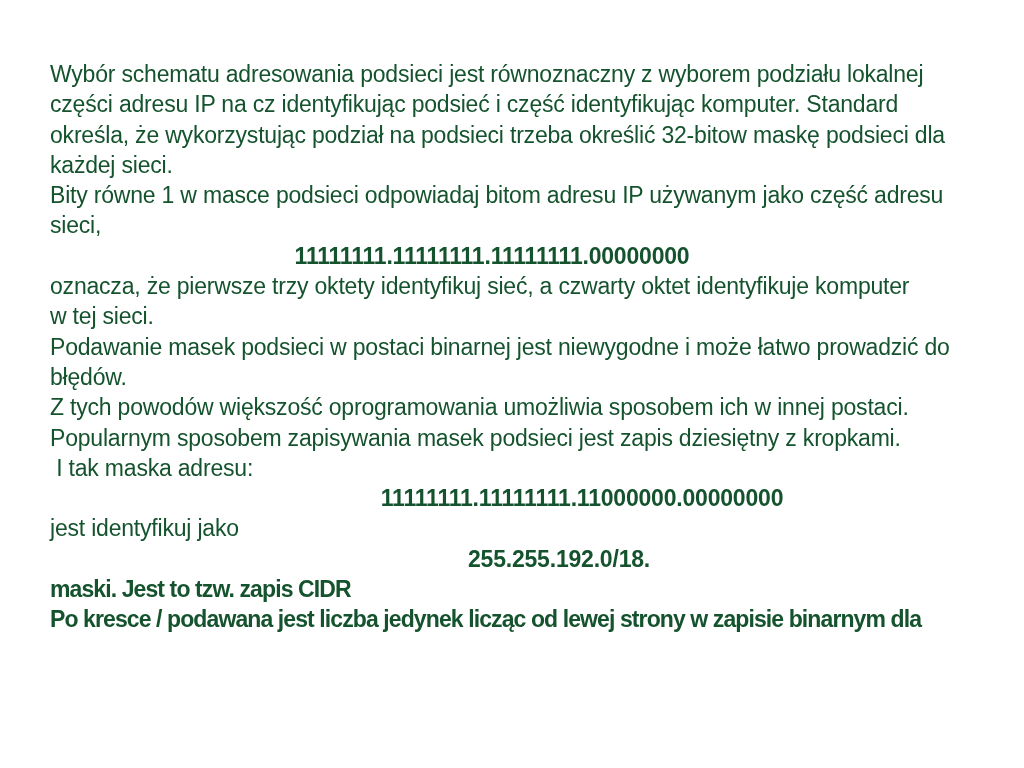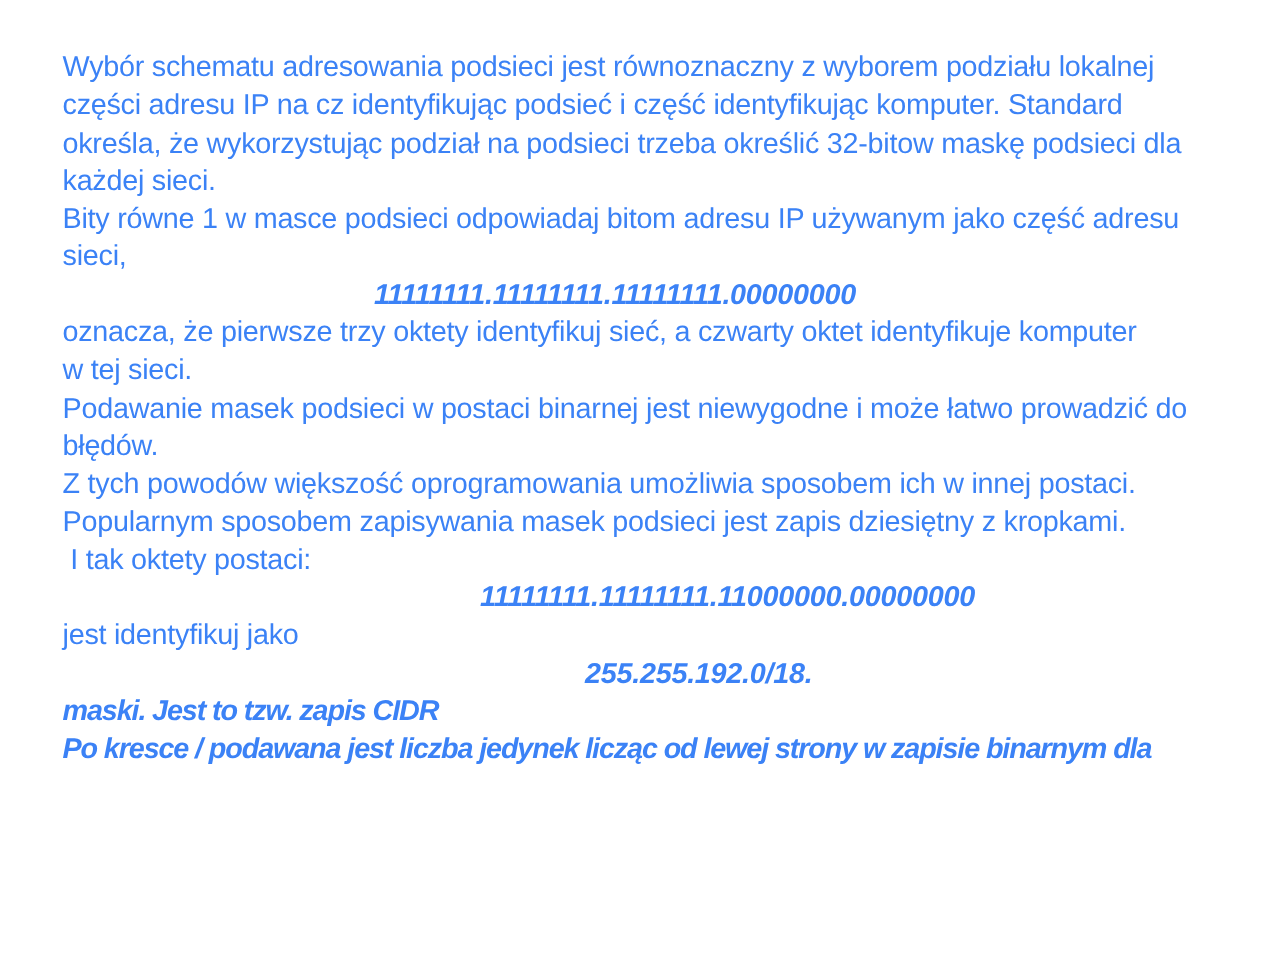--- a/index.html
+++ b/index.html
@@ -9,35 +9,35 @@
     height: 768px;
     background: #ffffff;
     overflow: hidden;
   }
   .slide {
     position: relative;
     width: 1024px;
     height: 720px;
     background: #ffffff;
     font-family: "Liberation Sans", "DejaVu Sans", sans-serif;
-    color: #3b82f6;
+    color: #14532d;
     box-sizing: border-box;
-    padding: 38px 40px 0 50px;
+    padding: 59px 40px 0 50px;
   }
   .content {
     width: 934px;
   }
   .ln {
     white-space: pre;
     font-size: 23px;
     line-height: 30.3px;
     letter-spacing: -0.2px;
     font-weight: 400;
   }
-  .b { font-weight: 700; font-style: italic; }
+  .b { font-weight: 700; }
   .ctr { text-align: center; }
   .ctr-mask1 { transform: translateX(-25px); }
   .ctr-mask2 { transform: translateX(65px); }
   .ctr-cidr  { transform: translateX(42px); }
   .cond { letter-spacing: -0.9px; }
 </style>
 </head>
 <body>
 
 <div class="slide">
@@ -48,20 +48,20 @@
     <div class="ln">każdej sieci.</div>
     <div class="ln">Bity równe 1 w masce podsieci odpowiadaj bitom adresu IP używanym jako część adresu</div>
     <div class="ln">sieci,</div>
     <div class="ln b ctr ctr-mask1">11111111.11111111.11111111.00000000</div>
     <div class="ln">oznacza, że pierwsze trzy oktety identyfikuj sieć, a czwarty oktet identyfikuje komputer</div>
     <div class="ln">w tej sieci.</div>
     <div class="ln">Podawanie masek podsieci w postaci binarnej jest niewygodne i może łatwo prowadzić do</div>
     <div class="ln">błędów.</div>
     <div class="ln">Z tych powodów większość oprogramowania umożliwia sposobem ich w innej postaci.</div>
     <div class="ln">Popularnym sposobem zapisywania masek podsieci jest zapis dziesiętny z kropkami.</div>
-    <div class="ln"> I tak oktety postaci:</div>
+    <div class="ln"> I tak maska adresu:</div>
     <div class="ln b ctr ctr-mask2">11111111.11111111.11000000.00000000</div>
     <div class="ln">jest identyfikuj jako</div>
     <div class="ln b ctr ctr-cidr">255.255.192.0/18.</div>
     <div class="ln b cond">maski. Jest to tzw. zapis CIDR</div>
     <div class="ln b cond">Po kresce / podawana jest liczba jedynek licząc od lewej strony w zapisie binarnym dla</div>
   </div>
 </div>
 
 </body></html>

